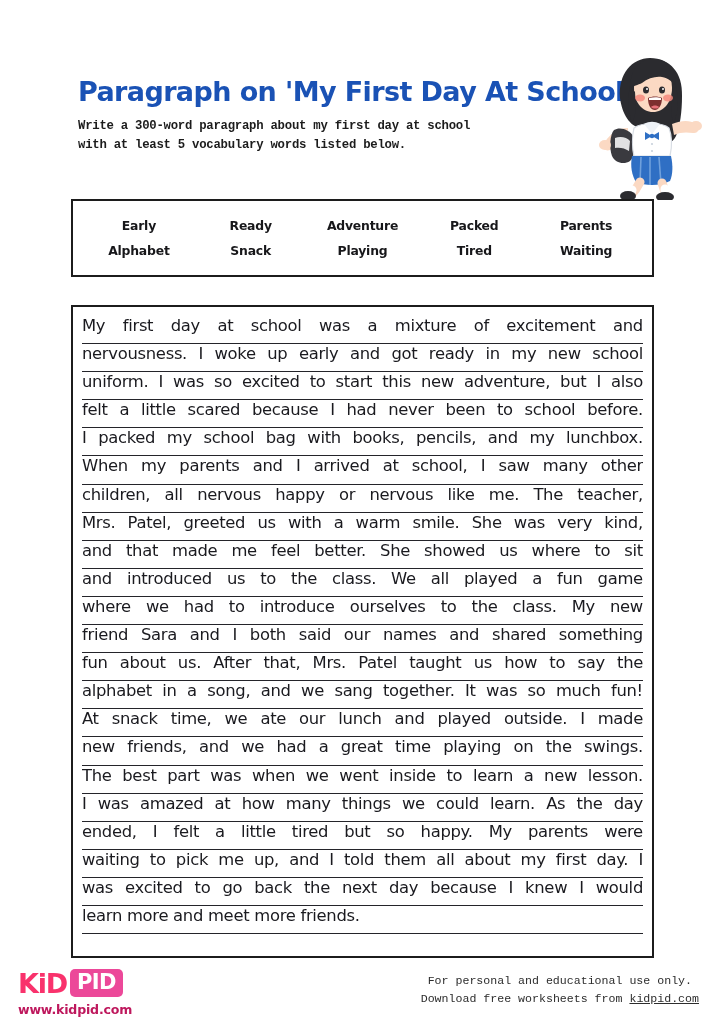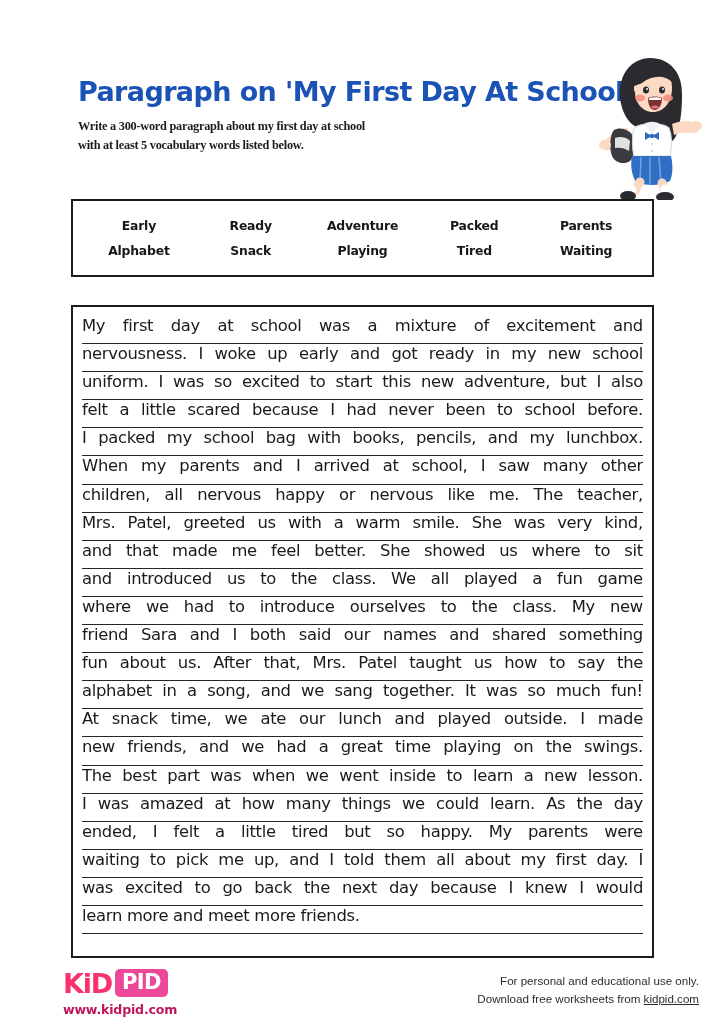--- a/index.html
+++ b/index.html
@@ -32,21 +32,21 @@
     font-size: 27px;
     font-weight: bold;
     color: #1a52b5;
     letter-spacing: -0.6px;
     line-height: 1.05;
     white-space: nowrap;
   }
 
   .subtitle {
     margin-top: 11px;
-    font-family: Liberation Serif, serif;
+    font-family: Liberation Mono, monospace;
     font-size: 12.3px;
     font-weight: bold;
     color: #1c1c1c;
     line-height: 1.55;
     letter-spacing: -0.25px;
   }
 
   
   .girl-wrap {
     position: absolute;
@@ -133,21 +133,20 @@
     top: 962px;
     width: 724px;
     height: 62px;
   }
 
   .logo {
     position: absolute;
     left: 18px;
     top: 6px;
     width: 210px;
-    margin-left: 45px;
   }
 
   .logo-row {
     display: flex;
     align-items: center;
     height: 30px;
   }
 
   .logo-kid {
     font-family: "DejaVu Sans", sans-serif;
@@ -177,22 +176,22 @@
     font-size: 12.6px;
     font-weight: bold;
     color: #be185d;
     letter-spacing: -0.2px;
   }
 
   .footer-note {
     position: absolute;
     right: 25px;
     top: 10px;
-    text-align: right;
-    font-family: Liberation Sans, sans-serif;
+    text-align: center;
+    font-family: Liberation Mono, monospace;
     font-size: 11.6px;
     color: #2d2d2d;
     line-height: 1.55;
   }
 
   .footer-note a {
     color: #2d2d2d;
     text-decoration: underline;
   }
 </style>

